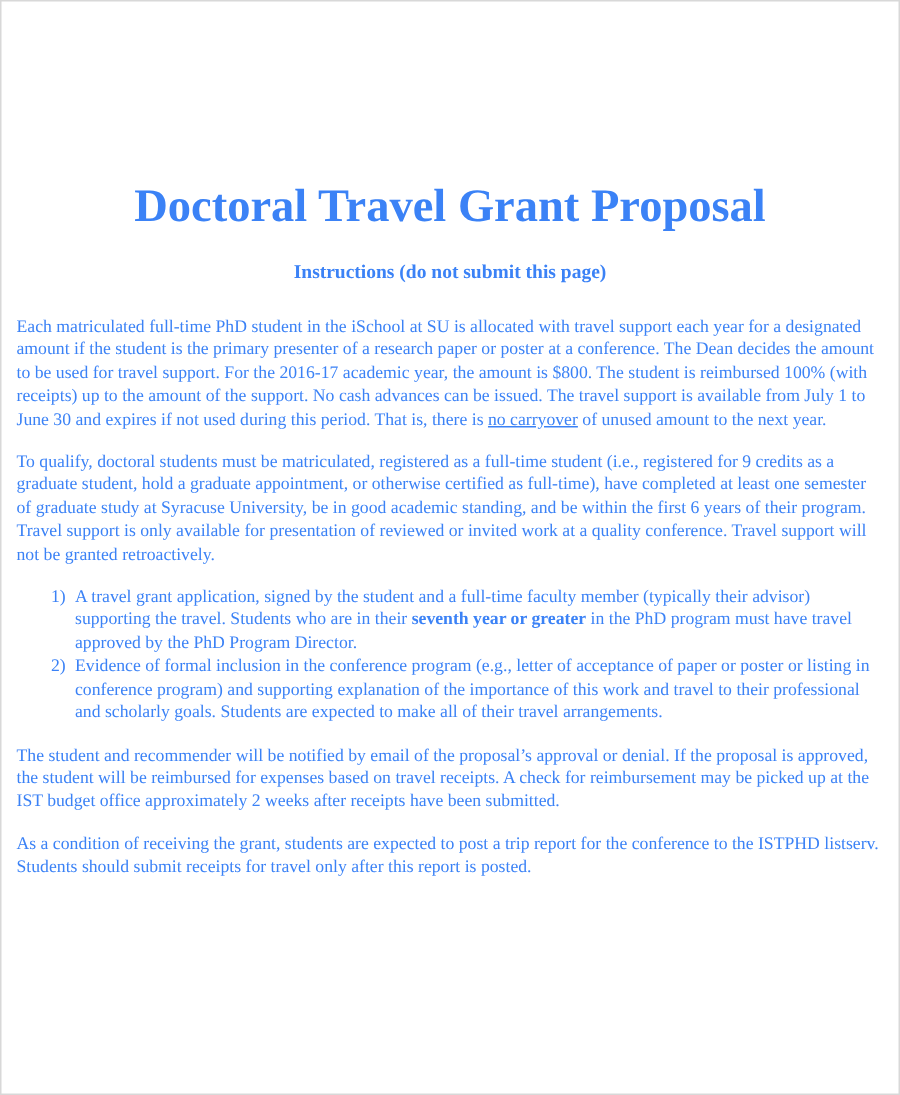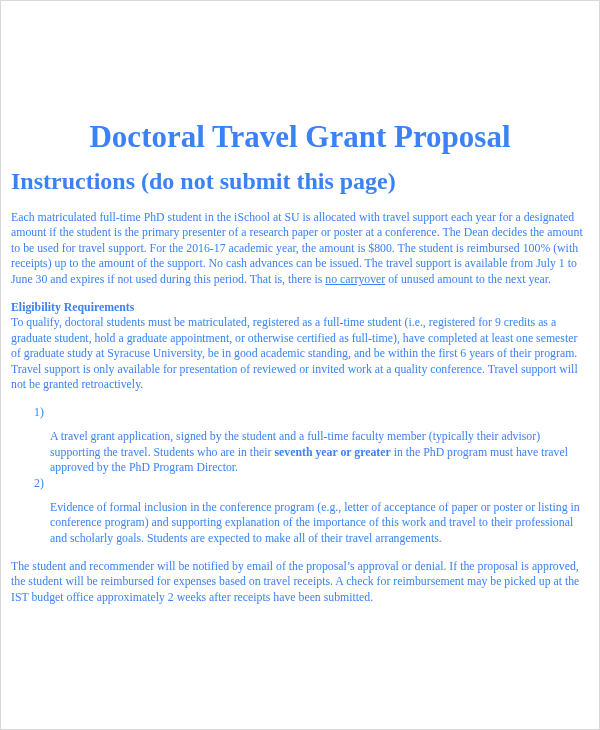--- a/index.html
+++ b/index.html
@@ -18,59 +18,60 @@
   .title {
     margin: 118px 0 0 0;
     text-align: center;
     font-size: 31px;
     line-height: 36px;
     font-weight: bold;
     letter-spacing: 0px;
   }
   .subtitle {
     margin: 14px 0 0 0;
-    font-size: 24px;
+    text-align: center;
+    font-size: 13px;
     line-height: 24px;
     font-weight: bold;
   }
   .body-text { font-size: 11.8px; line-height: 15.4px; }
   .para { margin: 0 0 13px 0; }
   .first-para { margin-top: 17px; }
   .heading { font-weight: bold; margin: 0; }
   .no-gap { margin-bottom: 11px; }
   .list { list-style: none; margin: 0 0 13px 0; padding: 0; }
   .li { display: flex; }
   .li-marker { width: 16px; margin-left: 23px; flex: 0 0 auto; }
-  .li-text { flex: 1; margin-top: 24px; }
+  .li-text { flex: 1; }
   .seg-underline { text-decoration: underline; margin-top: 44px; }
   .seg-bold { font-weight: bold; }
 </style>
 </head>
 <body>
 
 <div class="page">
   <h1 class="title">Doctoral Travel Grant Proposal</h1>
   <h2 class="subtitle">Instructions (do not submit this page)</h2>
 
   <div class="body-text">
     <p class="para first-para"><span>Each matriculated full-time PhD student in the iSchool at SU is allocated with travel support each year for a designated amount if the student is the primary presenter of a research paper or poster at a conference. The Dean decides the amount to be used for travel support. For the 2016-17 academic year, the amount is $800. The student is reimbursed 100% (with receipts) up to the amount of the support. No cash advances can be issued. The travel support is available from July 1 to June 30 and expires if not used during this period. That is, there is </span><span class="seg-underline">no carryover</span><span> of unused amount to the next year.</span></p>
 
     <div>
-      <div class="heading">Eligibility Requirements</div>
       <p class="para">To qualify, doctoral students must be matriculated, registered as a full-time student (i.e., registered for 9 credits as a graduate student, hold a graduate appointment, or otherwise certified as full-time), have completed at least one semester of graduate study at Syracuse University, be in good academic standing, and be within the first 6 years of their program. Travel support is only available for presentation of reviewed or invited work at a quality conference.  Travel support will not be granted retroactively.</p>
     </div>
 
     <div>
       <ol class="list">
         <li class="li">
           <span class="li-marker">1)</span>
           <span class="li-text"><span>A travel grant application, signed by the student and a full-time faculty member (typically their advisor) supporting the travel.  Students who are in their </span><span class="seg-bold">seventh year or greater</span><span> in the PhD program must have travel approved by the PhD Program Director.</span></span>
         </li>
         <li class="li">
           <span class="li-marker">2)</span>
           <span class="li-text"><span>Evidence of formal inclusion in the conference program (e.g., letter of acceptance of paper or poster or listing in conference program) and supporting explanation of the importance of this work and travel to their professional and scholarly goals. Students are expected to make all of their travel arrangements.</span></span>
         </li>
       </ol>
     </div>
 
     <p class="para">The student and recommender will be notified by email of the proposal’s approval or denial.  If the proposal is approved, the student will be reimbursed for expenses based on travel receipts.  A check for reimbursement may be picked up at the IST budget office approximately 2 weeks after receipts have been submitted.</p>
+    <p class="para">As a condition of receiving the grant, students are expected to post a trip report for the conference to the ISTPHD listserv. Students should submit receipts for travel only after this report is posted.</p>
   </div>
 </div>
 
 </body></html>

